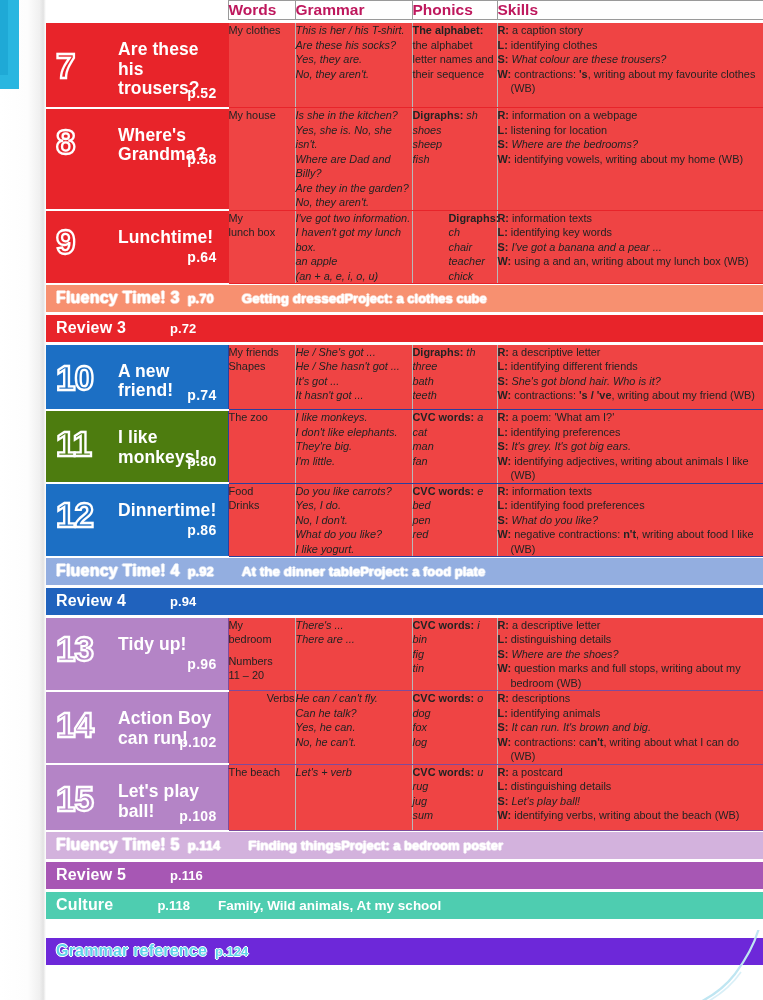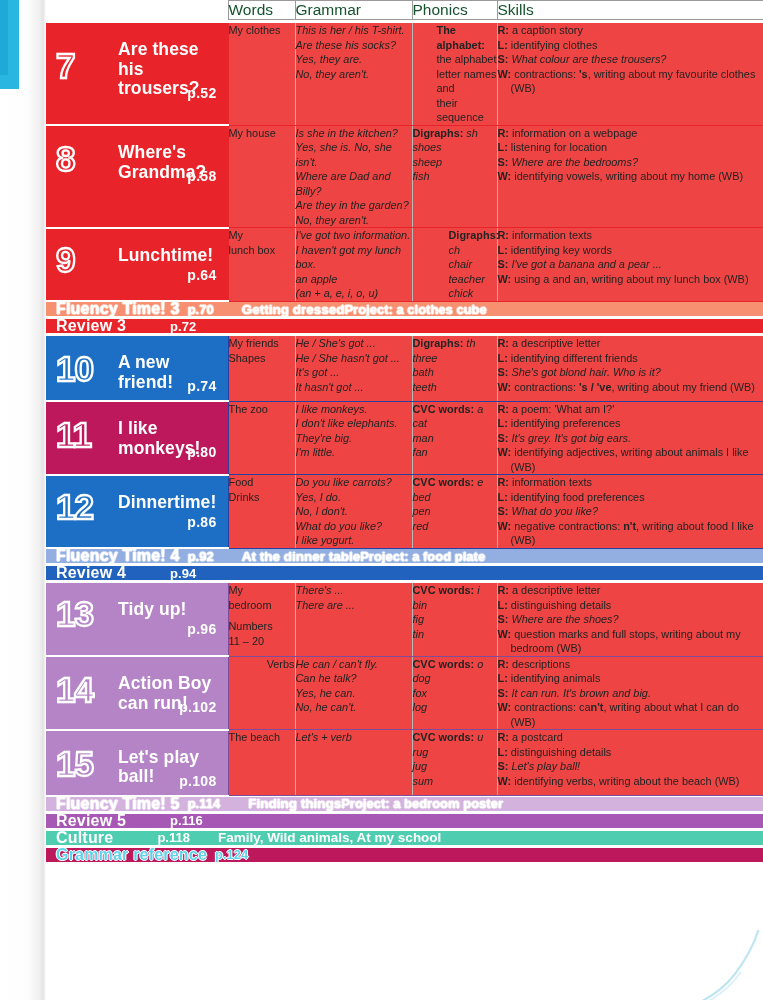--- a/index.html
+++ b/index.html
@@ -25,21 +25,21 @@
   
   .c-unit{width:182px;}
   .c-words{width:67px;}
   .c-gram{width:117px;}
   .c-phon{width:85px;}
   .c-skill{width:266px;}
 
   
   .hdr-blank{border:0;}
   .hdr{
-    font-size:15.5px;font-weight:normal;color:#14532d;
+    font-size:15.5px;font-weight:bold;color:#be185d;
     padding:10px 0 9px 9px;background:#fff;
     border-top:1px solid #9a9a9a;border-bottom:1px solid #9a9a9a;
     border-left:1px solid #9a9a9a;
   }
   .hdr.last{border-right:1px solid #9a9a9a;}
 
   
   .unit{position:relative;color:#fff;padding:0;}
   .unit-inner{position:relative;height:100%;min-height:60px;padding:8px 10px 8px 8px;box-sizing:border-box;}
   .unit-num{
@@ -67,21 +67,21 @@
   .cell.phon .ph-head em{font-weight:normal;font-style:italic;}
   .cell.phon .ph-word{font-style:italic;}
   .cell.skill b{font-weight:bold;}
   .cell.skill .it{font-style:italic;}
   .skill-line{padding-left:13px;text-indent:-13px;}
   .gap{height:7px;}
 
   
   .band td{padding:0;}
   .band-inner{
-    position:relative;height:14px;color:#fff;font-weight:bold;
+    position:relative;height:27px;color:#fff;font-weight:bold;
     display:flex;align-items:center;
   }
   .band-title{font-size:16px;padding-left:10px;letter-spacing:.2px;white-space:nowrap;}
   .band-page{font-size:13px;margin-left:8px;white-space:nowrap;}
   .band-page.wide{margin-left:44px;}
   .band-a{font-size:13.5px;margin-left:28px;white-space:nowrap;}
   .band-b{font-size:13px;white-space:nowrap;}
   .band-inner.outline .band-title,
   .band-inner.outline .band-page,
   .band-inner.outline .band-a,
@@ -130,21 +130,21 @@
           </td>
           <td class="cell words" style="border-bottom:1.5px solid #e8242a;border-left:1px solid #e8242a;">
             <div>My clothes</div>
           </td>
           <td class="cell gram" style="border-bottom:1.5px solid #e8242a;border-left:1px solid #b8b8b8;">
             <div>This is her / his T-shirt.</div>
             <div>Are these his socks?</div>
             <div>Yes, they are.</div>
             <div>No, they aren't.</div>
           </td>
-          <td class="cell phon" style="border-bottom:1.5px solid #e8242a;border-left:1px solid #b8b8b8;padding-left:24px;">
+          <td class="cell phon" style="border-bottom:1.5px solid #e8242a;border-left:1px solid #b8b8b8;">
             <div class="ph-head">The alphabet:</div>
             <div class="">the alphabet</div>
             <div class="">letter names and</div>
             <div class="">their sequence</div>
           </td>
           <td class="cell skill" style="border-bottom:1.5px solid #e8242a;border-left:1px solid #b8b8b8;border-right:1px solid #e8242a;">
             <div class="skill-line"><b>R:</b> a caption story</div>
             <div class="skill-line"><b>L:</b> identifying clothes</div>
             <div class="skill-line"><b>S:</b> <span class="it">What colour are these trousers?</span></div>
             <div class="skill-line"><b>W:</b> contractions: <b>'s</b>, writing about my favourite clothes (WB)</div>
@@ -261,21 +261,21 @@
             <div class="ph-word">teeth</div>
           </td>
           <td class="cell skill" style="border-bottom:1.5px solid #2b3f9e;border-left:1px solid #b8b8b8;border-right:1px solid #2b3f9e;">
             <div class="skill-line"><b>R:</b> a descriptive letter</div>
             <div class="skill-line"><b>L:</b> identifying different friends</div>
             <div class="skill-line"><b>S:</b> <span class="it">She's got blond hair. Who is it?</span></div>
             <div class="skill-line"><b>W:</b> contractions: <b>'s / 've</b>, writing about my friend (WB)</div>
           </td>
         </tr>
         <tr>
-          <td class="unit" style="background:#be185d;border-bottom:2px solid #fff;">
+          <td class="unit" style="background:#4d7c0f;border-bottom:2px solid #fff;">
             <div class="unit-inner">
               <div class="unit-num">11</div>
               <div class="unit-title">I like<br>monkeys!</div>
               <div class="unit-page">p.80</div>
             </div>
           </td>
           <td class="cell words" style="border-bottom:1.5px solid #2b3f9e;border-left:1px solid #2b3f9e;">
             <div>The zoo</div>
           </td>
           <td class="cell gram" style="border-bottom:1.5px solid #2b3f9e;border-left:1px solid #b8b8b8;">
@@ -473,21 +473,21 @@
               <span class="band-page wide">p.118</span>
               <span class="band-a">Family, Wild animals, At my school</span>
             </div>
           </td>
         </tr>
         <tr class="spacer">
           <td colspan="5"></td>
         </tr>
         <tr class="band">
           <td colspan="5">
-            <div class="band-inner outline grammar" style="background:#be185d;">
+            <div class="band-inner outline grammar" style="background:#6d28d9;margin-top:16px;">
               <span class="band-title">Grammar reference</span>
               <span class="band-page">p.124</span>
             </div>
           </td>
         </tr>
         <tr class="spacer">
           <td colspan="5"></td>
         </tr>
       </tbody>
   </table>

